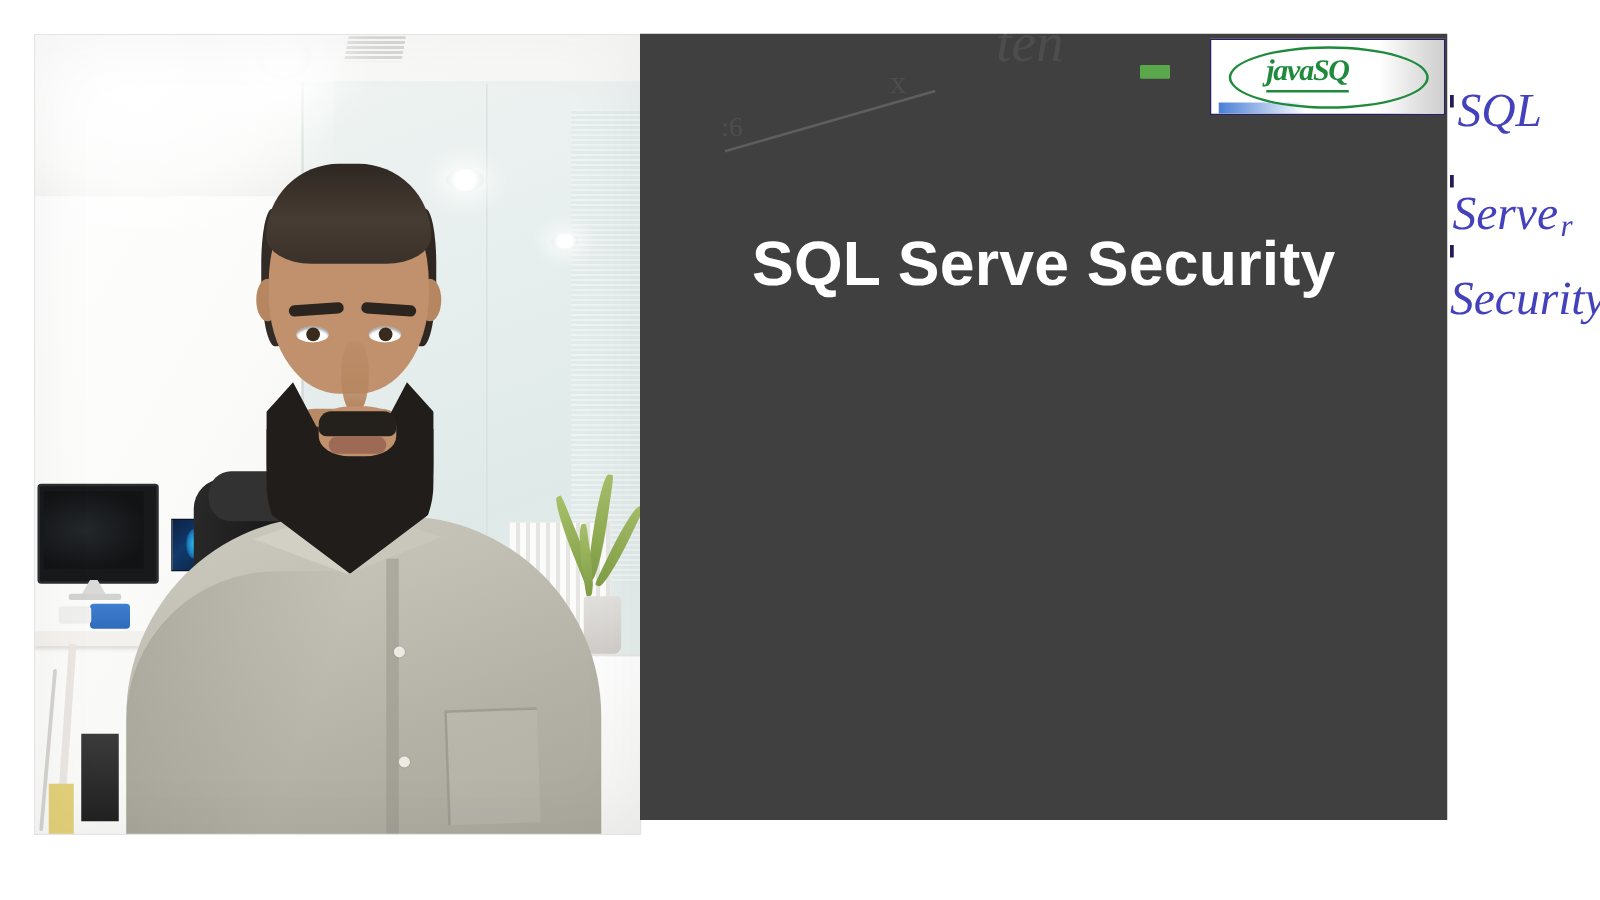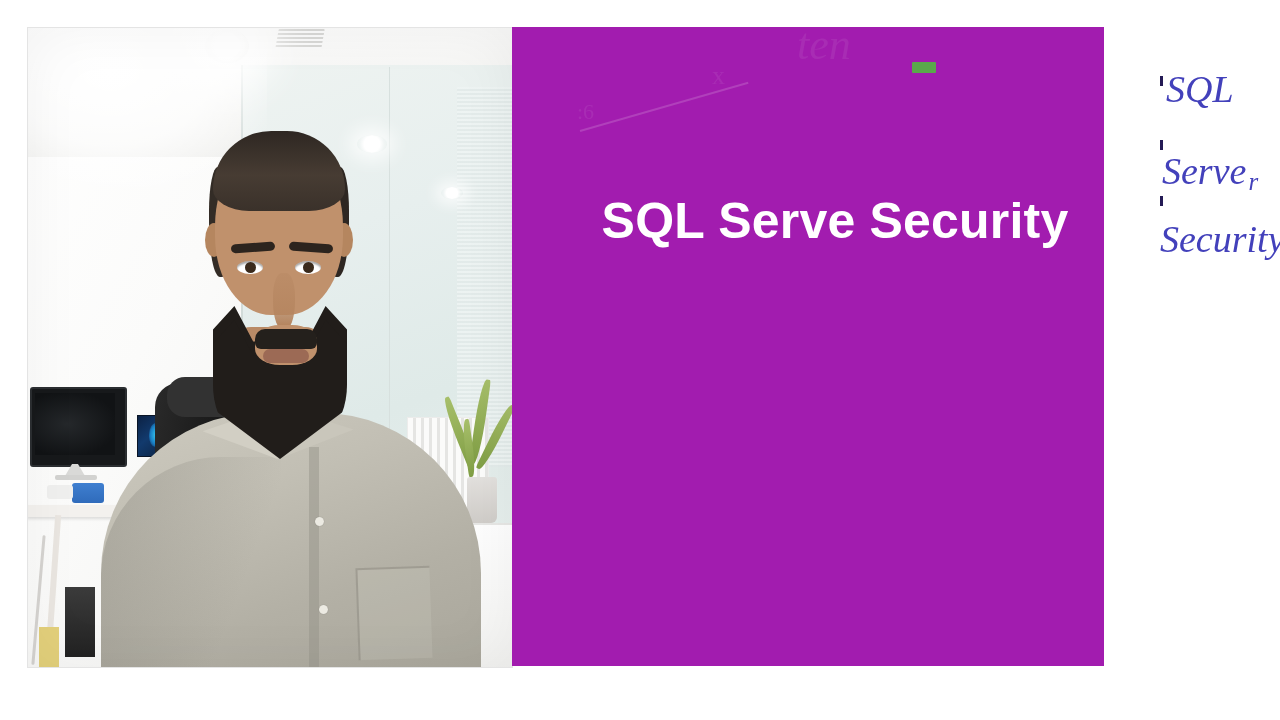--- a/index.html
+++ b/index.html
@@ -298,24 +298,24 @@
     left: 0; top: 0; width: 486px; height: 641px;
     border: 1px solid #e4e4e4;
     box-sizing: border-box;
     pointer-events: none;
   }
 
   
   #slide {
     position: absolute;
     left: 512px;
-    top: 27px;
-    width: 592px;
+    top: 17px;
+    width: 646px;
     height: 639px;
-    background: #a21caf;
+    background: #404040;
     overflow: hidden;
   }
 
   
   .ghost {
     position: absolute;
     color: rgba(255,255,255,.07);
     font-family: "Liberation Serif", serif;
     white-space: nowrap;
     pointer-events: none;
@@ -530,20 +530,26 @@
 
     <div class="slide-title">SQL Serve Security</div>
 
   </div>
 
   <div class="top-white"></div>
   <div class="left-white"></div>
   <div class="right-white"></div>
   <div class="bottom-white"></div>
 
+  <div id="logo-box">
+    <div class="logo-photo-shade"></div>
+    <div class="logo-blue-smudge"></div>
+    <div class="logo-ellipse"></div>
+    <div class="logo-text">javaSQ</div>
+  </div>
 
   <div class="side-tick" style="left:1160px; top:76px;"></div>
   <div class="side-word" style="left:1166px; top:70px;">
     <span>SQL</span>
   </div>
 
   <div class="side-tick" style="left:1160px; top:140px;"></div>
   <div class="side-word" style="left:1162px; top:152px;font-style:italic;">
     <span>Serve</span><span class="sm">r</span>
   </div>

